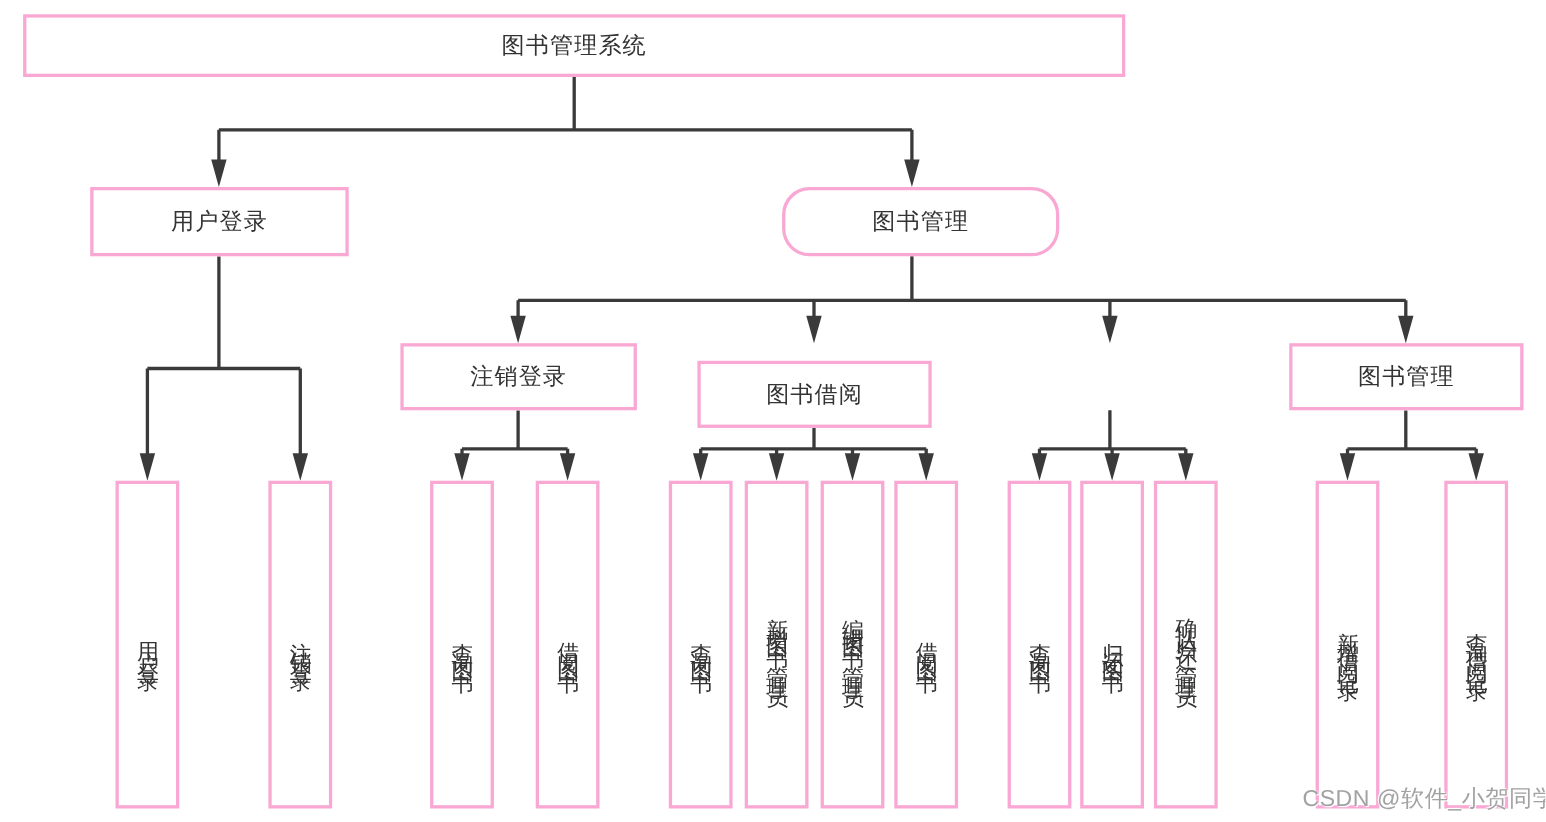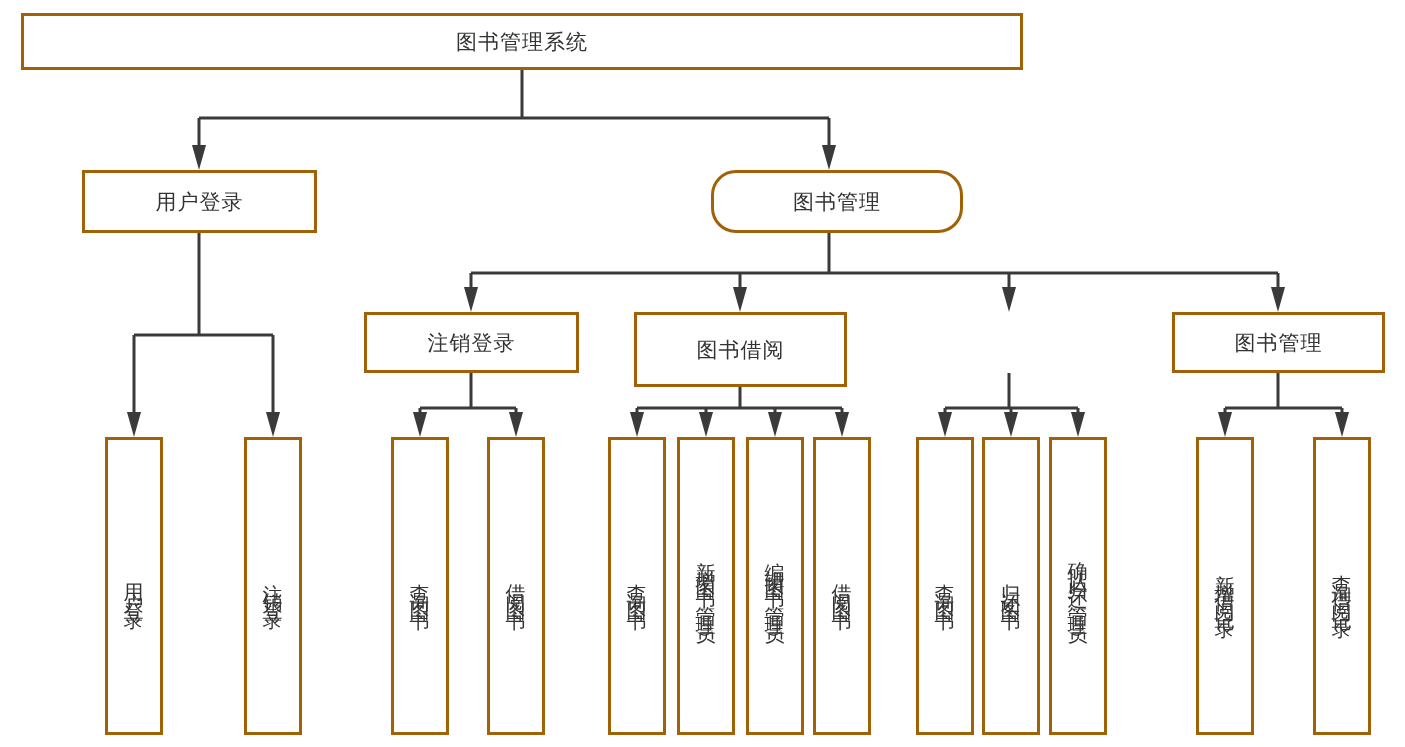--- a/index.html
+++ b/index.html
@@ -17,21 +17,21 @@
   }
   .connectors {
     position: absolute;
     left: 0;
     top: 0;
     pointer-events: none;
   }
   .node {
     position: absolute;
     box-sizing: border-box;
-    border: 3px solid #a16207;
+    border: 3px solid #f9a8d4;
     background: #ffffff;
     color: #333333;
     display: flex;
     align-items: center;
     justify-content: center;
     text-align: left;
     line-height: 1.2;
   }
   .node.h {
     font-size: 21px;
@@ -103,35 +103,36 @@
       <polygon points="1335,412 1349,412 1342,437"></polygon>
     </g>
   </svg>
 
   <div class="node h" style="left:21px; top:13px; width:1002px; height:57px;">图书管理系统</div>
 
   <div class="node h" style="left:82px; top:170px; width:235px; height:63px;">用户登录</div>
   <div class="node h" style="left:711px; top:170px; width:252px; height:63px;border-radius:25px;">图书管理</div>
 
   <div class="node h" style="left:364px; top:312px; width:215px; height:61px;">注销登录</div>
-  <div class="node h" style="left:634px; top:312px; width:213px; height:75px;">图书借阅</div>
+  <div class="node h" style="left:634px; top:328px; width:213px; height:61px;">图书借阅</div>
   <div class="node h" style="left:1172px; top:312px; width:213px; height:61px;">图书管理</div>
 
   <div class="node v" style="left:105px; top:437px; width:58px; height:298px;">用户登录</div>
   <div class="node v" style="left:244px; top:437px; width:58px; height:298px;">注销登录</div>
 
   <div class="node v" style="left:391px; top:437px; width:58px; height:298px;">查询图书</div>
   <div class="node v" style="left:487px; top:437px; width:58px; height:298px;">借阅图书</div>
 
   <div class="node v" style="left:608px; top:437px; width:58px; height:298px;">查询图书</div>
   <div class="node v" style="left:677px; top:437px; width:58px; height:298px;">新增图书（管理员）</div>
   <div class="node v" style="left:746px; top:437px; width:58px; height:298px;">编辑图书（管理员）</div>
   <div class="node v" style="left:813px; top:437px; width:58px; height:298px;">借阅图书</div>
 
   <div class="node v" style="left:916px; top:437px; width:58px; height:298px;">查询图书</div>
   <div class="node v" style="left:982px; top:437px; width:58px; height:298px;">归还图书</div>
   <div class="node v" style="left:1049px; top:437px; width:58px; height:298px;">确认归还（管理员）</div>
 
   <div class="node v" style="left:1196px; top:437px; width:58px; height:298px;">新增借阅记录</div>
   <div class="node v" style="left:1313px; top:437px; width:58px; height:298px;">查询借阅记录</div>
 
+  <div class="watermark">CSDN @软件_小贺同学</div>
 
 </div>
 
 </body></html>

